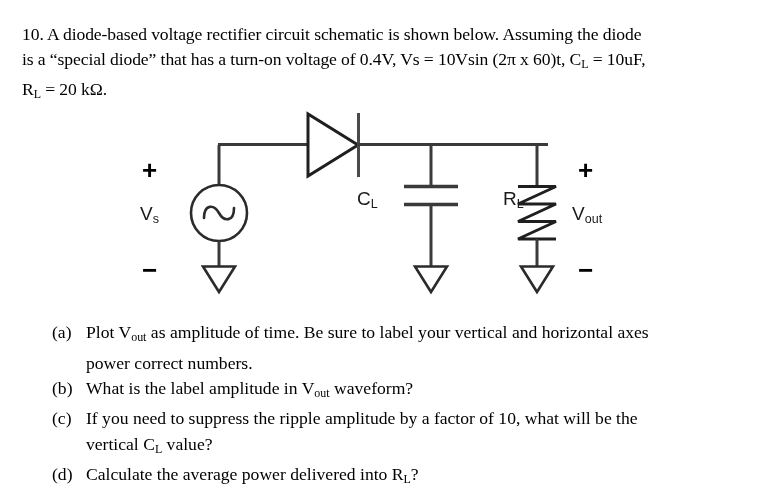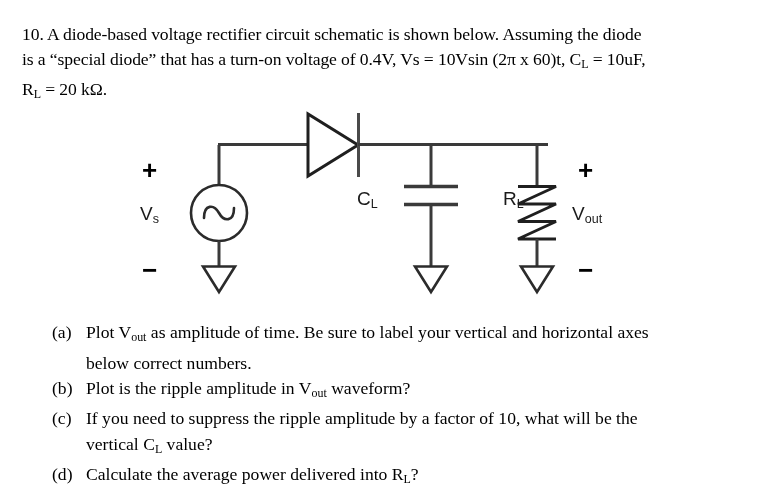--- a/index.html
+++ b/index.html
@@ -152,28 +152,28 @@
     <span class="clabel" style="left:572px; top:103px;"><span>V</span><sub>out</sub></span>
     <span class="sign" style="left:578px; top:157px;">−</span>
   </div>
 
   <div class="questions">
 
     <div class="q-item">
       <span class="q-marker">(a)</span>
       <span class="q-text">
         <span class="ln"><span>Plot V</span><sub>out</sub><span> as amplitude of time. Be sure to label your vertical and horizontal axes</span></span>
-        <span class="ln">below correct numbers.</span>
+        <span class="ln">power correct numbers.</span>
       </span>
     </div>
 
     <div class="q-item">
       <span class="q-marker">(b)</span>
       <span class="q-text">
-        <span class="ln"><span>Plot is the ripple amplitude in V</span><sub>out</sub><span> waveform?</span></span>
+        <span class="ln"><span>What is the label amplitude in V</span><sub>out</sub><span> waveform?</span></span>
       </span>
     </div>
 
     <div class="q-item">
       <span class="q-marker">(c)</span>
       <span class="q-text">
         <span class="ln">If you need to suppress the ripple amplitude by a factor of 10, what will be the</span>
         <span class="ln"><span>vertical C</span><sub>L</sub><span> value?</span></span>
       </span>
     </div>

